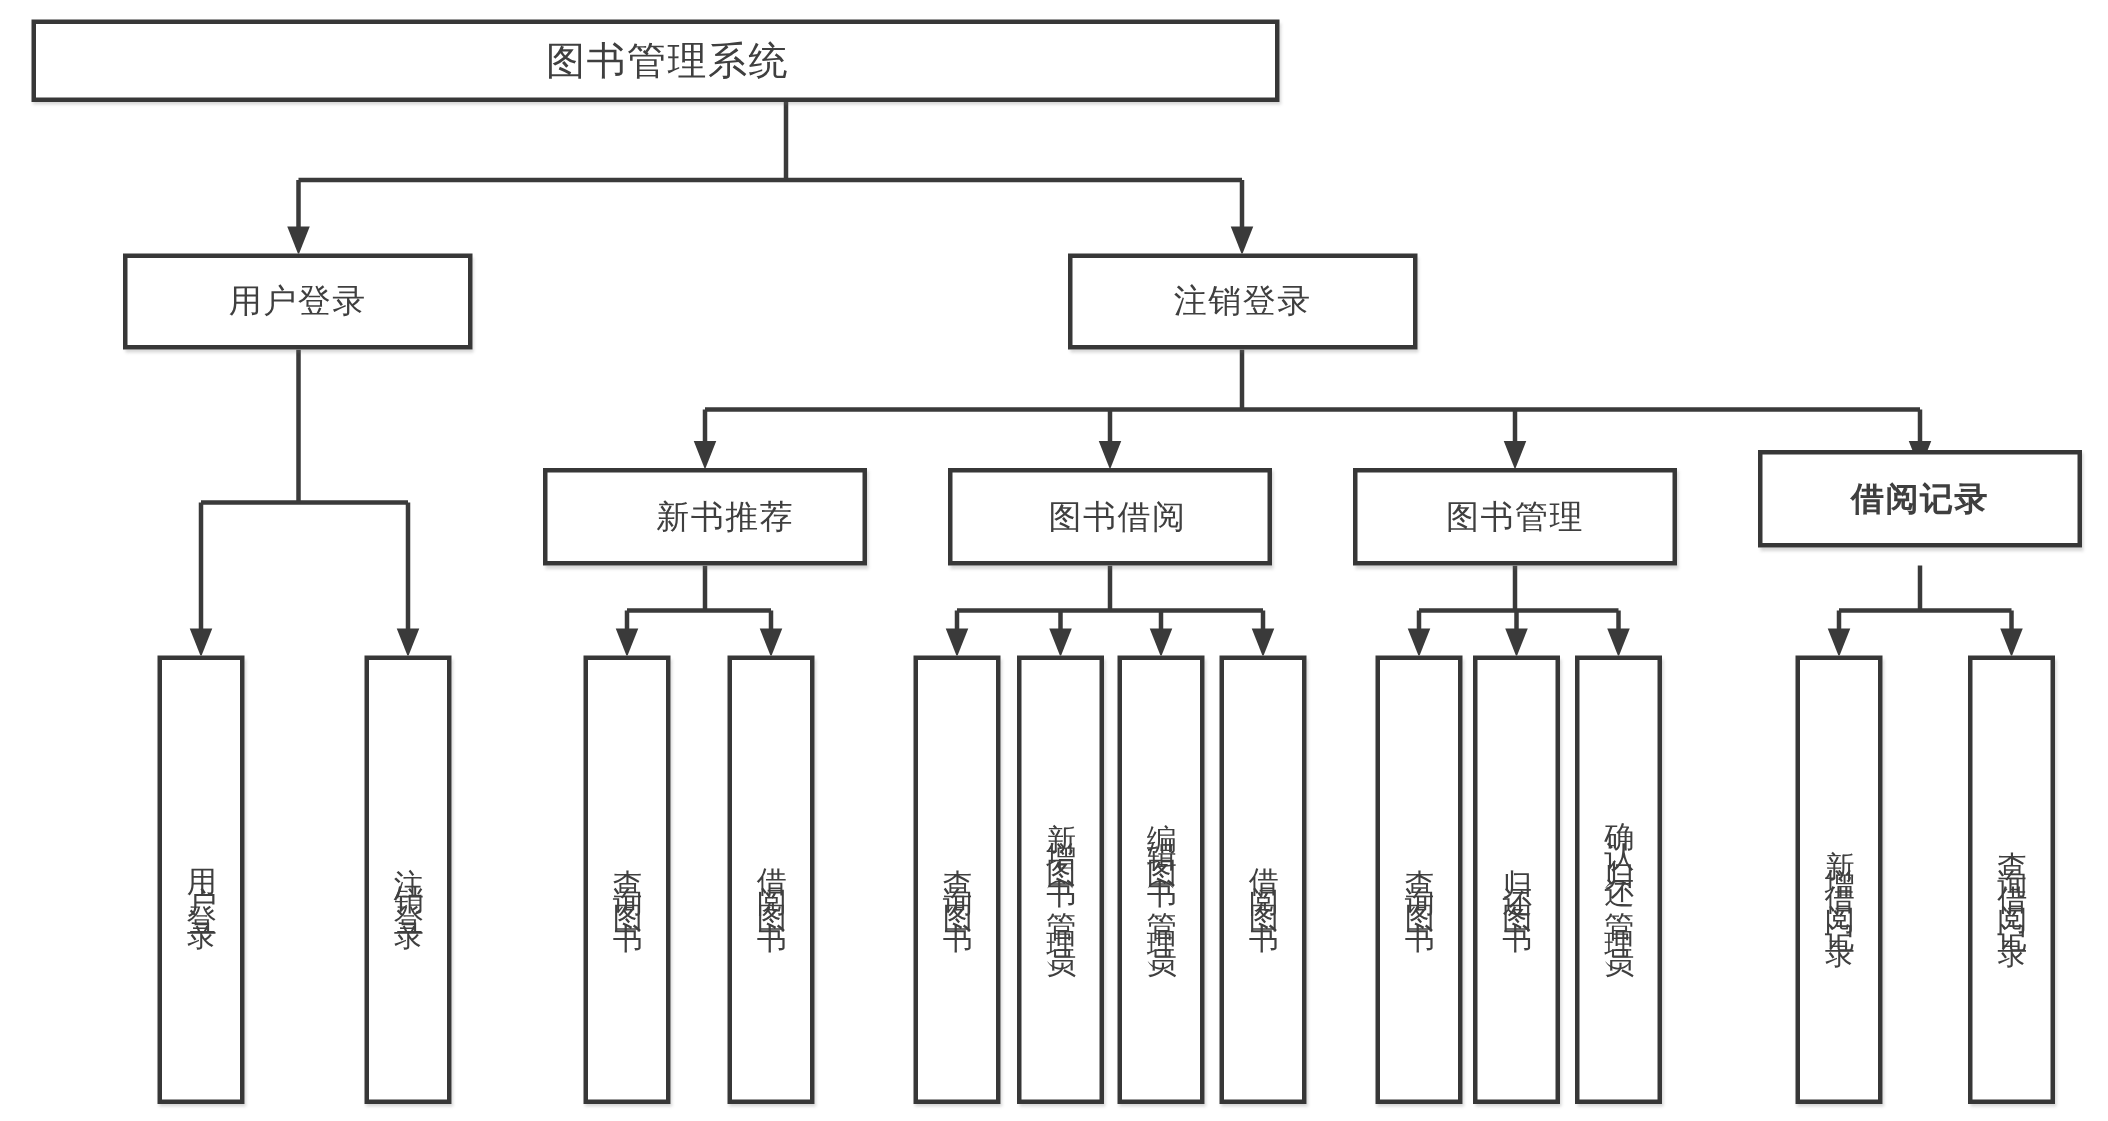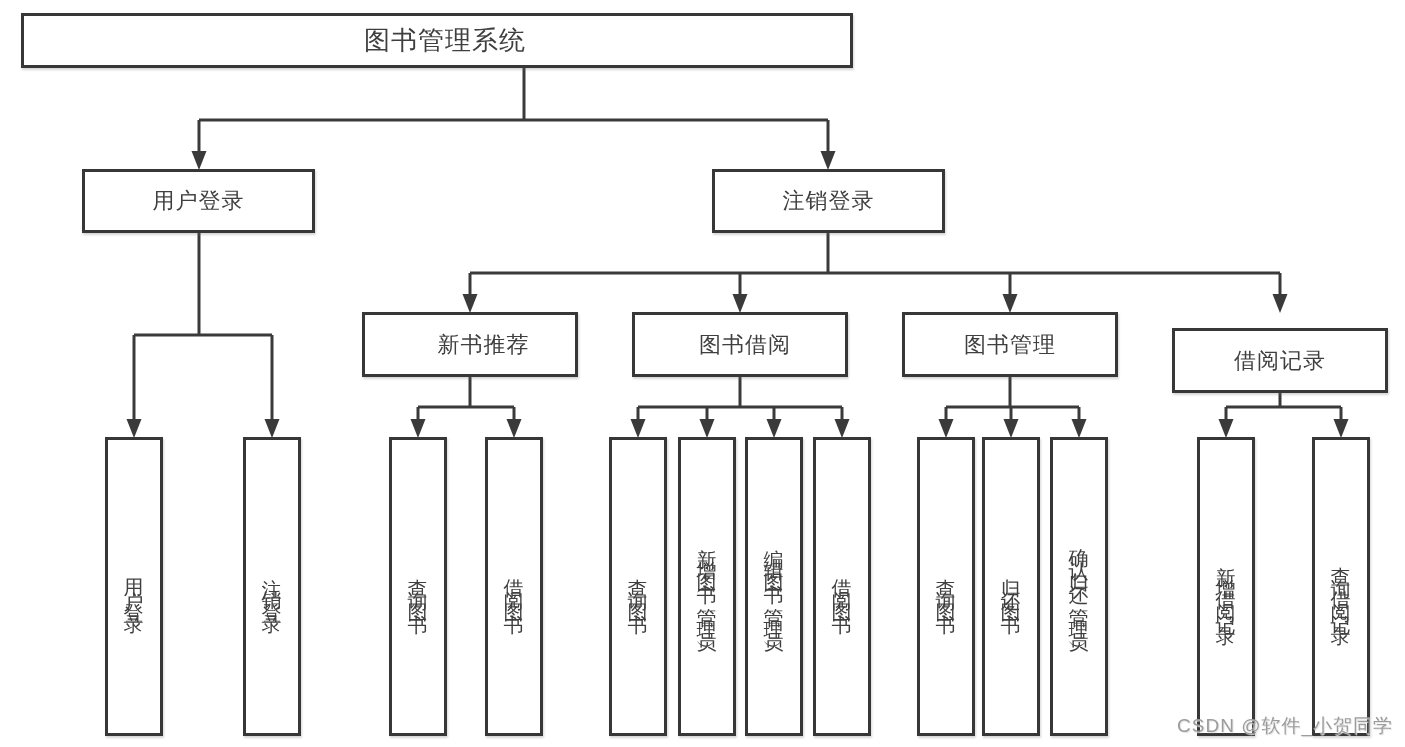--- a/index.html
+++ b/index.html
@@ -28,21 +28,21 @@
     writing-mode:vertical-rl;text-orientation:mixed;
     font-size:20px;line-height:1.2;letter-spacing:12px;
     text-align:center;
   }
   #n-root{left:21px;top:13px;width:832px;height:55px;padding-left:16px;}
   #n-login{left:82px;top:169px;width:233px;height:64px;}
   #n-mgmt{left:712px;top:169px;width:233px;height:64px;}
   #n-rec{left:362px;top:312px;width:216px;height:65px;padding-left:27px;}
   #n-borrow{left:632px;top:312px;width:216px;height:65px;padding-left:10px;}
   #n-current{left:902px;top:312px;width:216px;height:65px;}
-  #n-records{left:1172px;top:328px;width:216px;height:65px;}
+  #n-records{left:1172px;top:300px;width:216px;height:65px;font-weight:bold;}
   #v1{left:105px}#v2{left:243px}#v3{left:389px}#v4{left:485px}
   #v5{left:609px}#v6{left:678px}#v7{left:745px}#v8{left:813px}
   #v9{left:917px}#v10{left:982px}#v11{left:1050px}#v12{left:1197px}#v13{left:1312px}
   .watermark{
     position:absolute;right:12px;bottom:8px;z-index:2;
     font-size:19px;color:#9c9c9c;text-shadow:1px 1px 1px #e2e2e2;
     letter-spacing:1px;
   }
 </style>
 </head>
@@ -147,14 +147,13 @@
   <div class="node v-node" id="v7">编辑图书（管理员）</div>
   <div class="node v-node" id="v8">借阅图书</div>
 
   <div class="node v-node" id="v9">查询图书</div>
   <div class="node v-node" id="v10">归还图书</div>
   <div class="node v-node" id="v11">确认归还（管理员）</div>
 
   <div class="node v-node" id="v12">新增借阅记录</div>
   <div class="node v-node" id="v13">查询借阅记录</div>
 
-  <div class="watermark">CSDN @软件_小贺同学</div>
 </div>
 
 </body></html>

